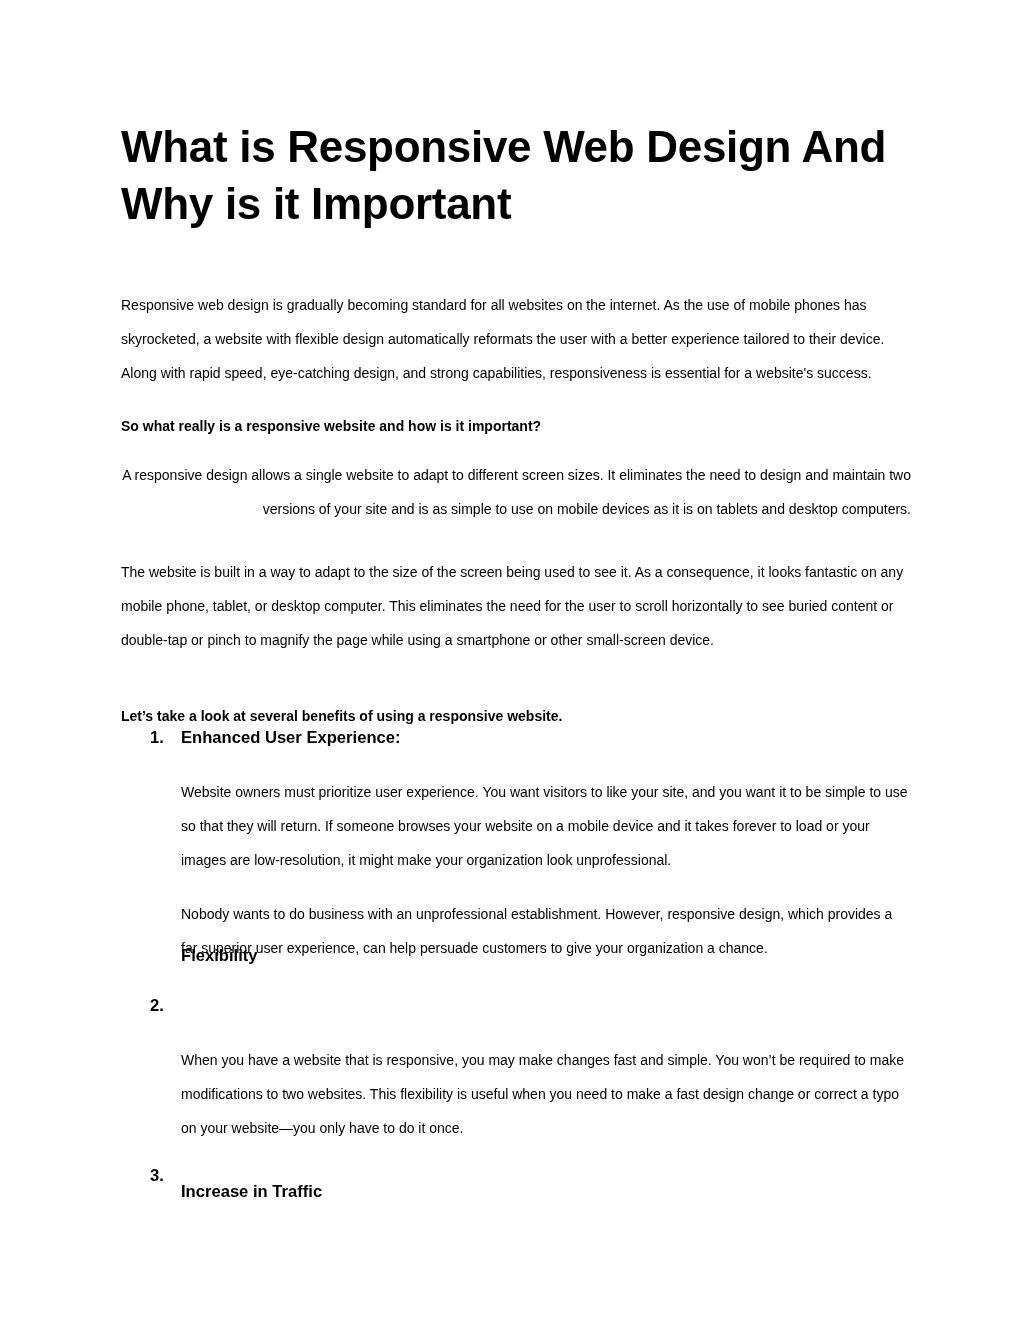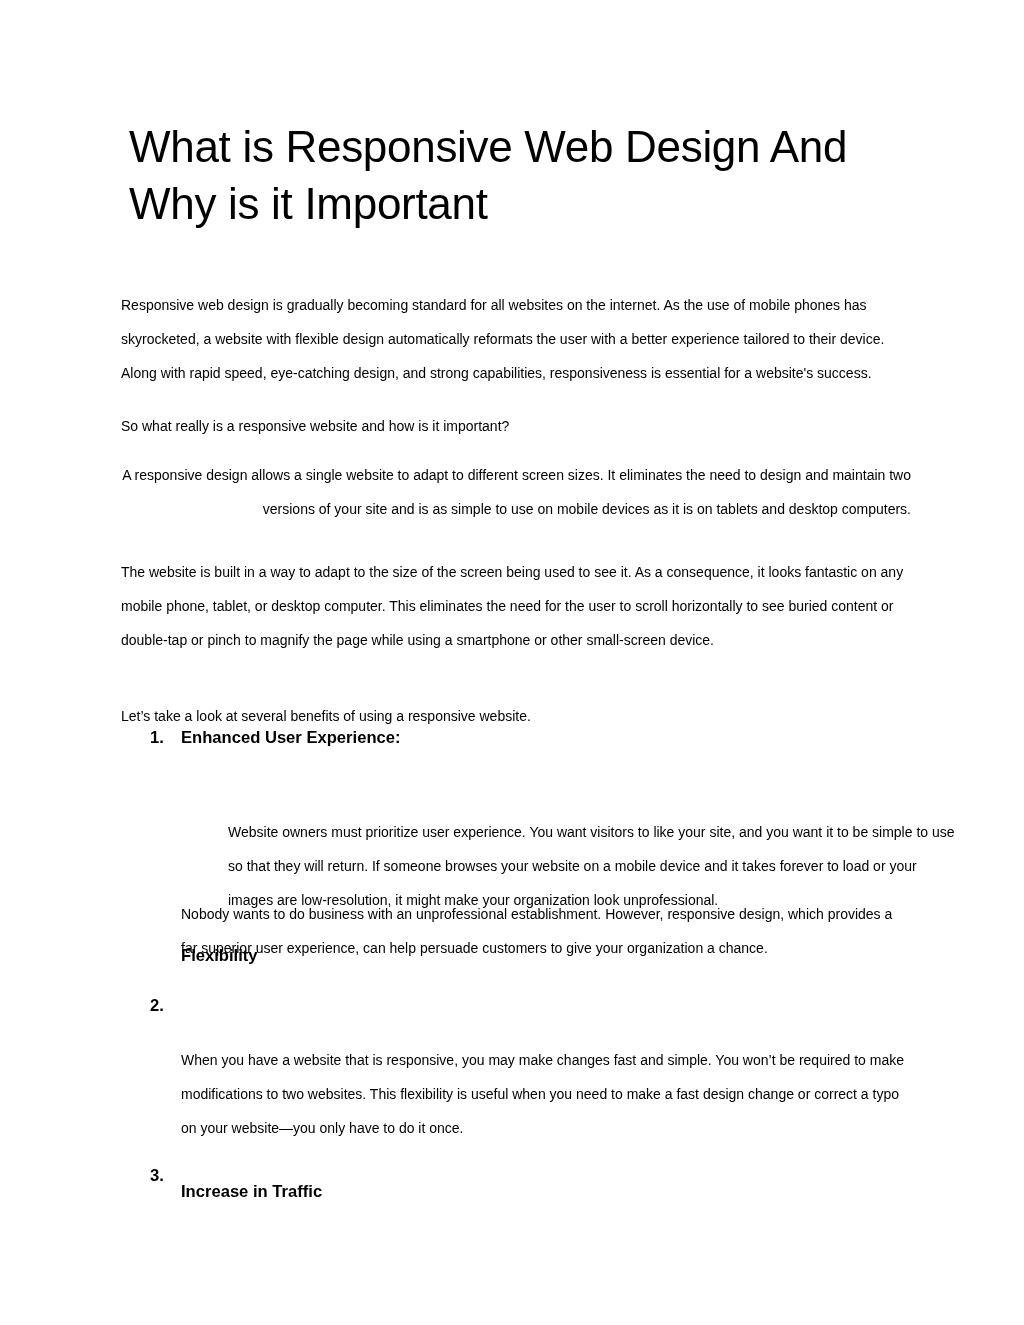--- a/index.html
+++ b/index.html
@@ -2,29 +2,29 @@
 <html><head>
 <meta charset="utf-8">
 <style>
   html, body { margin: 0; padding: 0; background: #ffffff; }
   body {
     width: 1024px; height: 1325px; overflow: hidden; position: relative;
     font-family: "Liberation Sans", sans-serif; color: #000000;
   }
   .page { position: absolute; left: 121px; top: 0; width: 790px; }
   .title {
-    position: absolute; left: 8px; top: 118px; width: 790px;
-    font-size: 44px; line-height: 57px; font-weight: normal; margin: 0;
+    position: absolute; left: 0; top: 118px; width: 790px;
+    font-size: 44px; line-height: 57px; font-weight: bold; margin: 0;
     letter-spacing: -0.3px;
   }
   .p {
     position: absolute; left: 0; width: 790px;
     font-size: 14px; line-height: 34px; margin: 0;
   }
-  .b { font-weight: normal; }
+  .b { font-weight: bold; }
   .li-num {
     position: absolute; left: 29px; font-size: 16.6px; line-height: 24.4px; font-weight: bold;
   }
   .li-head {
     position: absolute; left: 60px; font-size: 16.6px; line-height: 24.4px; font-weight: bold;
   }
   .ind { left: 60px; width: 730px; }
 </style>
 </head>
 <body>
@@ -38,21 +38,21 @@
 
   <p class="p" style="top:458px;text-align:right;">A responsive design allows a single website to adapt to different screen sizes. It eliminates the need to design and maintain two versions of your site and is as simple to use on mobile devices as it is on tablets and desktop computers.</p>
 
   <p class="p" style="top:555px;">The website is built in a way to adapt to the size of the screen being used to see it. As a consequence, it looks fantastic on any mobile phone, tablet, or desktop computer. This eliminates the need for the user to scroll horizontally to see buried content or double-tap or pinch to magnify the page while using a smartphone or other small-screen device.</p>
 
   <p class="p b" style="top:677px;margin-top:22px;">Let’s take a look at several benefits of using a responsive website.</p>
 
   <div>
     <span class="li-num" style="top:726px;">1.</span>
     <span class="li-head" style="top:726px;">Enhanced User Experience:</span>
-    <p class="p ind" style="top:815px;margin-left:47px;">Website owners must prioritize user experience. You want visitors to like your site, and you want it to be simple to use so that they will return. If someone browses your website on a mobile device and it takes forever to load or your images are low-resolution, it might make your organization look unprofessional.</p>
+    <p class="p ind" style="top:775px;">Website owners must prioritize user experience. You want visitors to like your site, and you want it to be simple to use so that they will return. If someone browses your website on a mobile device and it takes forever to load or your images are low-resolution, it might make your organization look unprofessional.</p>
     <p class="p ind" style="top:897px;">Nobody wants to do business with an unprofessional establishment. However, responsive design, which provides a far superior user experience, can help persuade customers to give your organization a chance.</p>
   </div>
 
   <div>
     <span class="li-num" style="top:994px;">2.</span>
     <span class="li-head" style="top:944px;">Flexibility</span>
     <p class="p ind" style="top:1043px;">When you have a website that is responsive, you may make changes fast and simple. You won’t be required to make modifications to two websites. This flexibility is useful when you need to make a fast design change or correct a typo on your website—you only have to do it once.</p>
   </div>
 
   <div>

